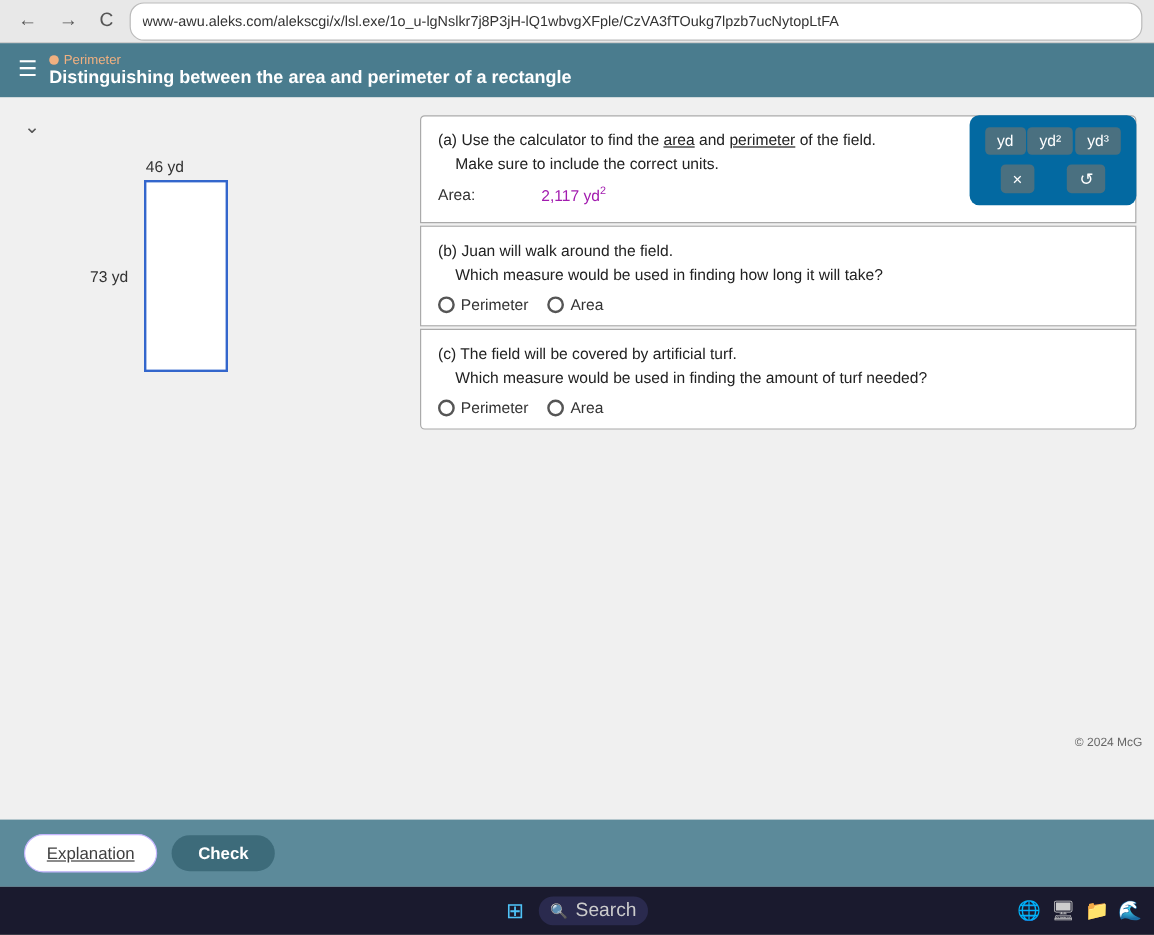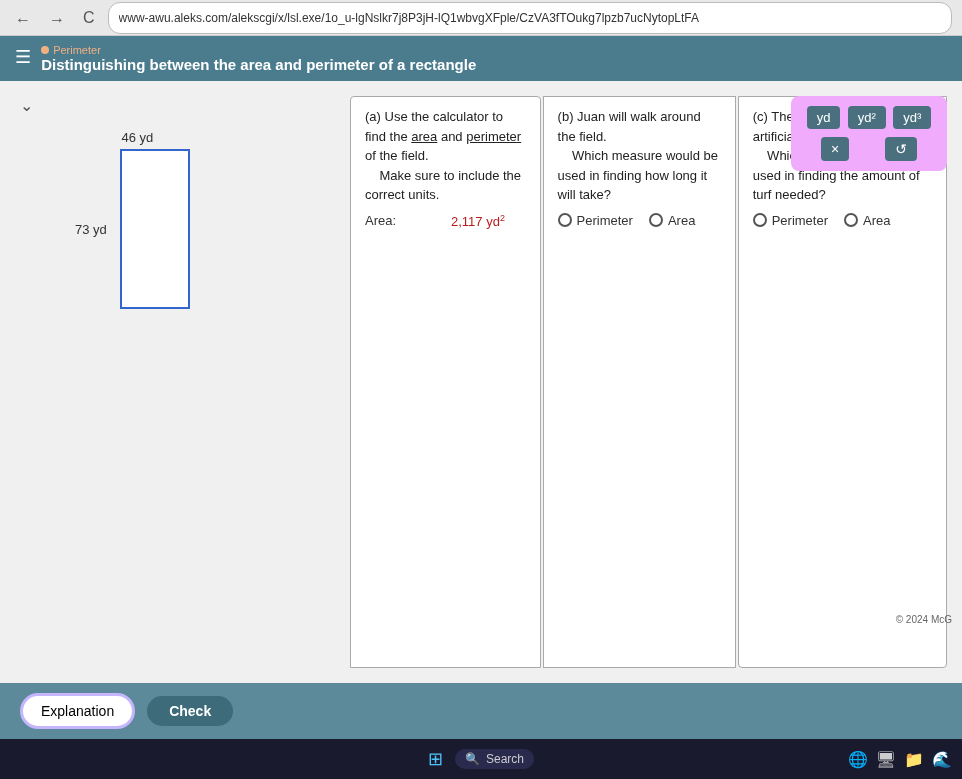--- a/index.html
+++ b/index.html
@@ -145,20 +145,21 @@
       width: 70px;
       height: 160px;
       border: 2px solid #3366cc;
       background: white;
     }
 
     
     .questions-area {
       flex: 1;
       display: flex;
+      flex-direction: column;
       gap: 2px;
     }
 
     .question-box {
       border: 1px solid #aaa;
       background: white;
       padding: 10px 14px;
     }
     .question-box:not(:last-child) {
       border-bottom: 1px solid #aaa;
@@ -186,21 +187,21 @@
       gap: 6px;
       margin-bottom: 5px;
     }
     .answer-label {
       font-size: 13px;
       color: #333;
       min-width: 80px;
     }
     .answer-value {
       font-size: 13px;
-      color: #b91c1c;
+      color: #a21caf;
     }
     sup {
       font-size: 9px;
     }
 
     .radio-group {
       display: flex;
       align-items: center;
       gap: 16px;
       margin-top: 6px;
@@ -221,24 +222,24 @@
     .radio-label {
       font-size: 13px;
       color: #333;
     }
 
     
     .units-panel {
       position: absolute;
       right: 15px;
       top: 15px;
-      background: #f0abfc;
+      background: #0369a1;
       border-radius: 8px;
       padding: 10px 12px;
-      width: 156px;
+      width: 139px;
     }
     .units-row {
       display: flex;
       justify-content: space-around;
       margin-bottom: 8px;
     }
     .unit-btn {
       background: #4a7080;
       border: none;
       color: white;
@@ -265,26 +266,27 @@
     .action-bar {
       background: #5c8a9a;
       height: 56px;
       display: flex;
       align-items: center;
       padding: 0 20px;
       gap: 12px;
     }
     .explanation-btn {
       background: white;
-      border: 3px solid #c4b5fd;
+      border: 1px solid #c4b5fd;
       border-radius: 20px;
       padding: 7px 18px;
       font-size: 14px;
       cursor: pointer;
-      color: #000000;
+      color: #404040;
+      text-decoration: underline;
     }
     .check-btn {
       background: #3d6b7a;
       border: none;
       border-radius: 20px;
       padding: 7px 22px;
       font-size: 14px;
       cursor: pointer;
       color: white;
       font-weight: bold;
@@ -316,21 +318,21 @@
       background: #2a2a4e;
       border-radius: 12px;
       padding: 3px 10px;
       gap: 6px;
     }
     .search-icon-small {
       font-size: 12px;
       color: #aaa;
     }
     .search-text {
-      font-size: 12px;
+      font-size: 16px;
       color: #ccc;
     }
     .taskbar-right {
       position: absolute;
       right: 10px;
       display: flex;
       align-items: center;
       gap: 8px;
     }
     .taskbar-icon {

